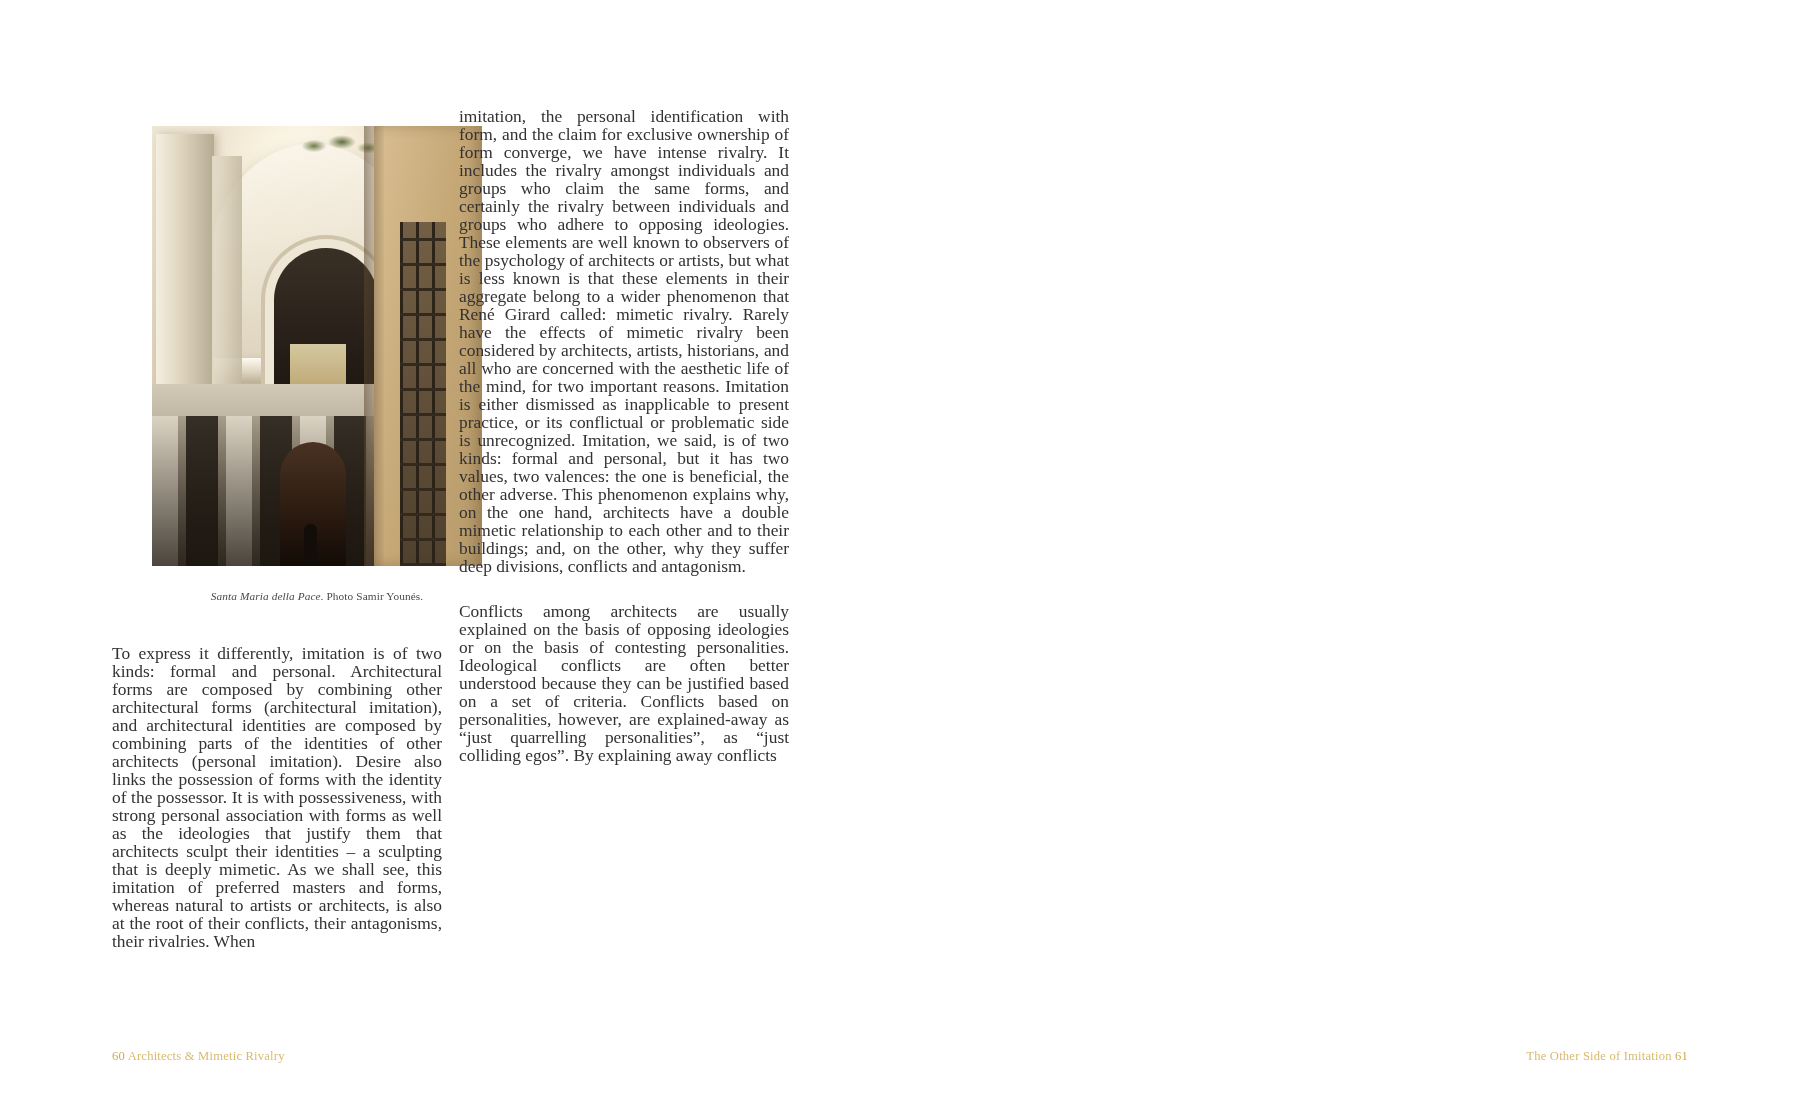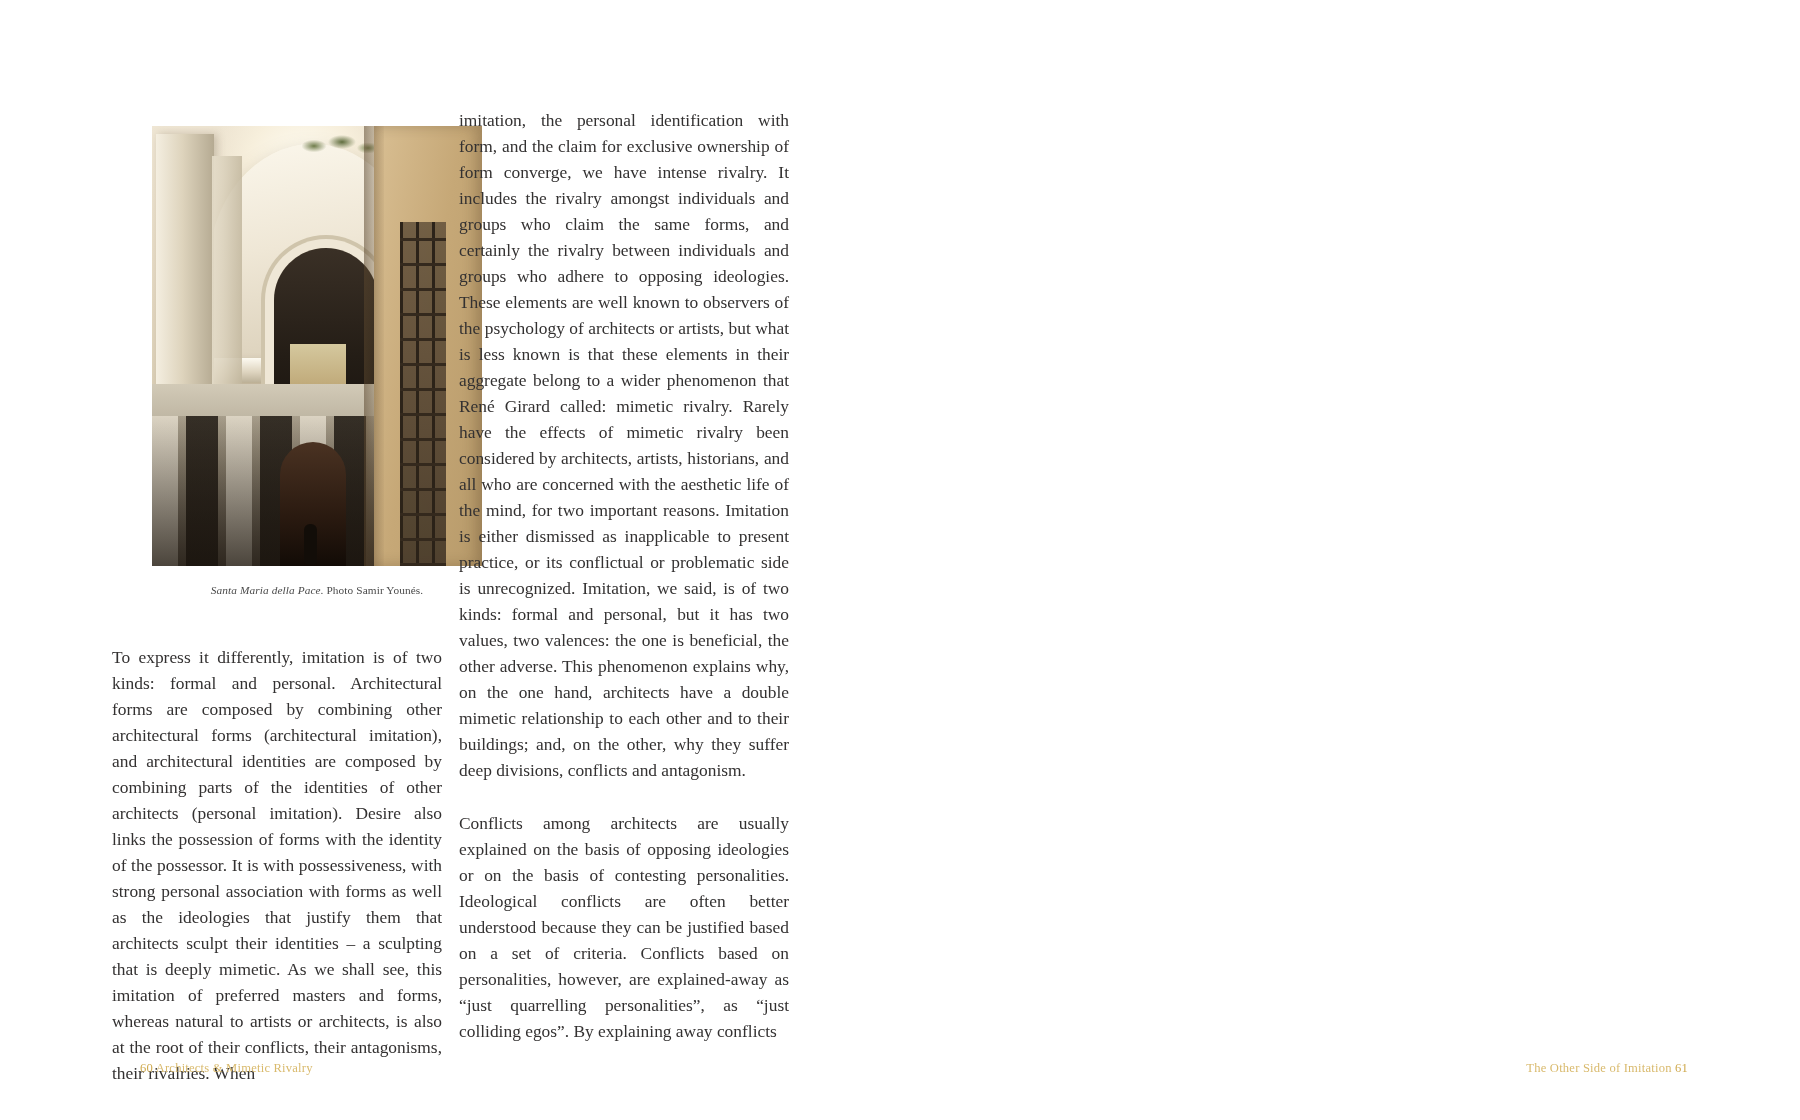--- a/index.html
+++ b/index.html
@@ -30,21 +30,21 @@
     height: 1120px;
     box-sizing: border-box;
   }
   .page-left  { padding: 0; }
   .page-right { padding: 0; }
 
   
   .col {
     position: absolute;
     font-size: 17.4px;
-    line-height: 26px;
+    line-height: 18px;
     text-align: justify;
     text-justify: inter-word;
     color: #333131;
     -webkit-font-smoothing: antialiased;
   }
   .col p {
     margin: 0 0 27px 0;
     hyphens: none;
   }
   .col p:last-child { margin-bottom: 0; }
@@ -74,34 +74,33 @@
     width: 330px;
   }
   #figure-pace .photo {
     width: 330px;
     height: 440px;
     position: relative;
     overflow: hidden;
     background: #8d7a63;
   }
   #figure-pace .fig-caption {
-    margin-top: 17px;
+    margin-top: 23px;
     width: 330px;
   }
 
   
   .folio {
     position: absolute;
-    bottom: 44px;
+    bottom: 56px;
     font-size: 12.6px;
     line-height: 16px;
     color: #d4b25f;
     letter-spacing: .2px;
     white-space: nowrap;
-    margin-left: 28px;
   }
   .folio .num { color: #c9a martial; }
   #folio-left  { left: 112px; }
   #folio-right { right: 112px; text-align: center; }
   .folio .num  { color: #cfa94d; }
   .folio .ttl  { color: #d9ba6d; }
 
   
 
   

